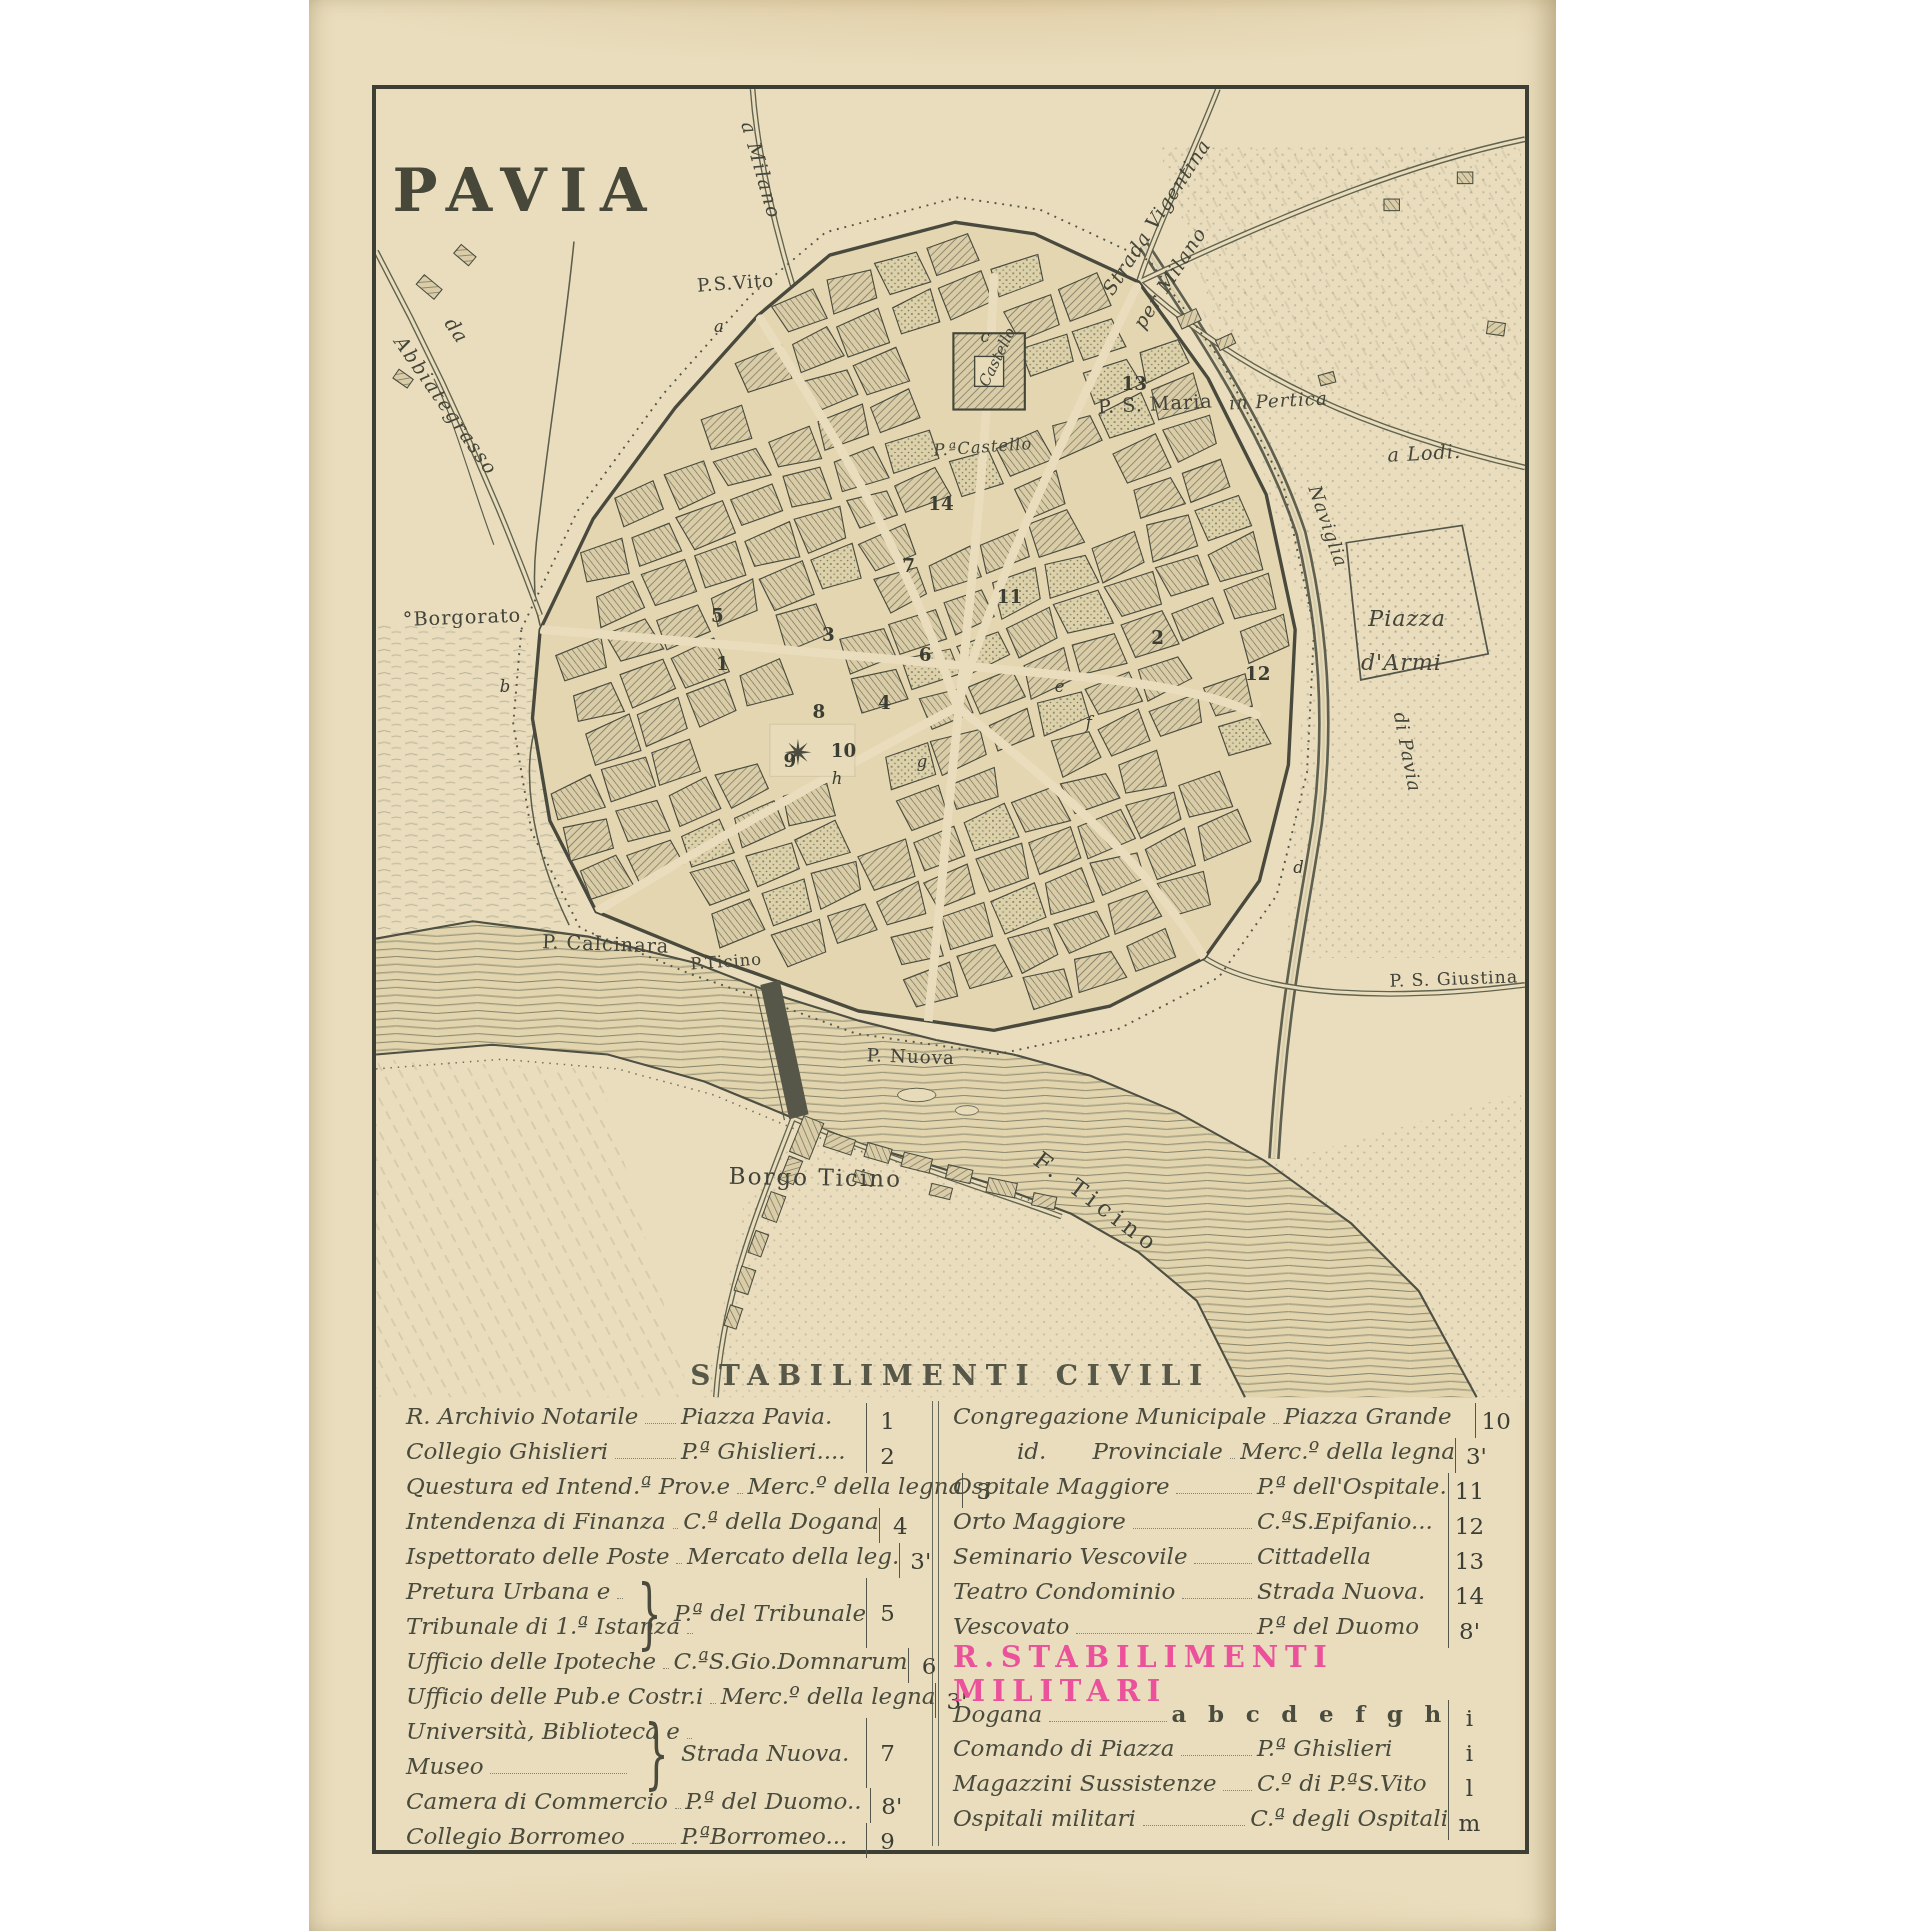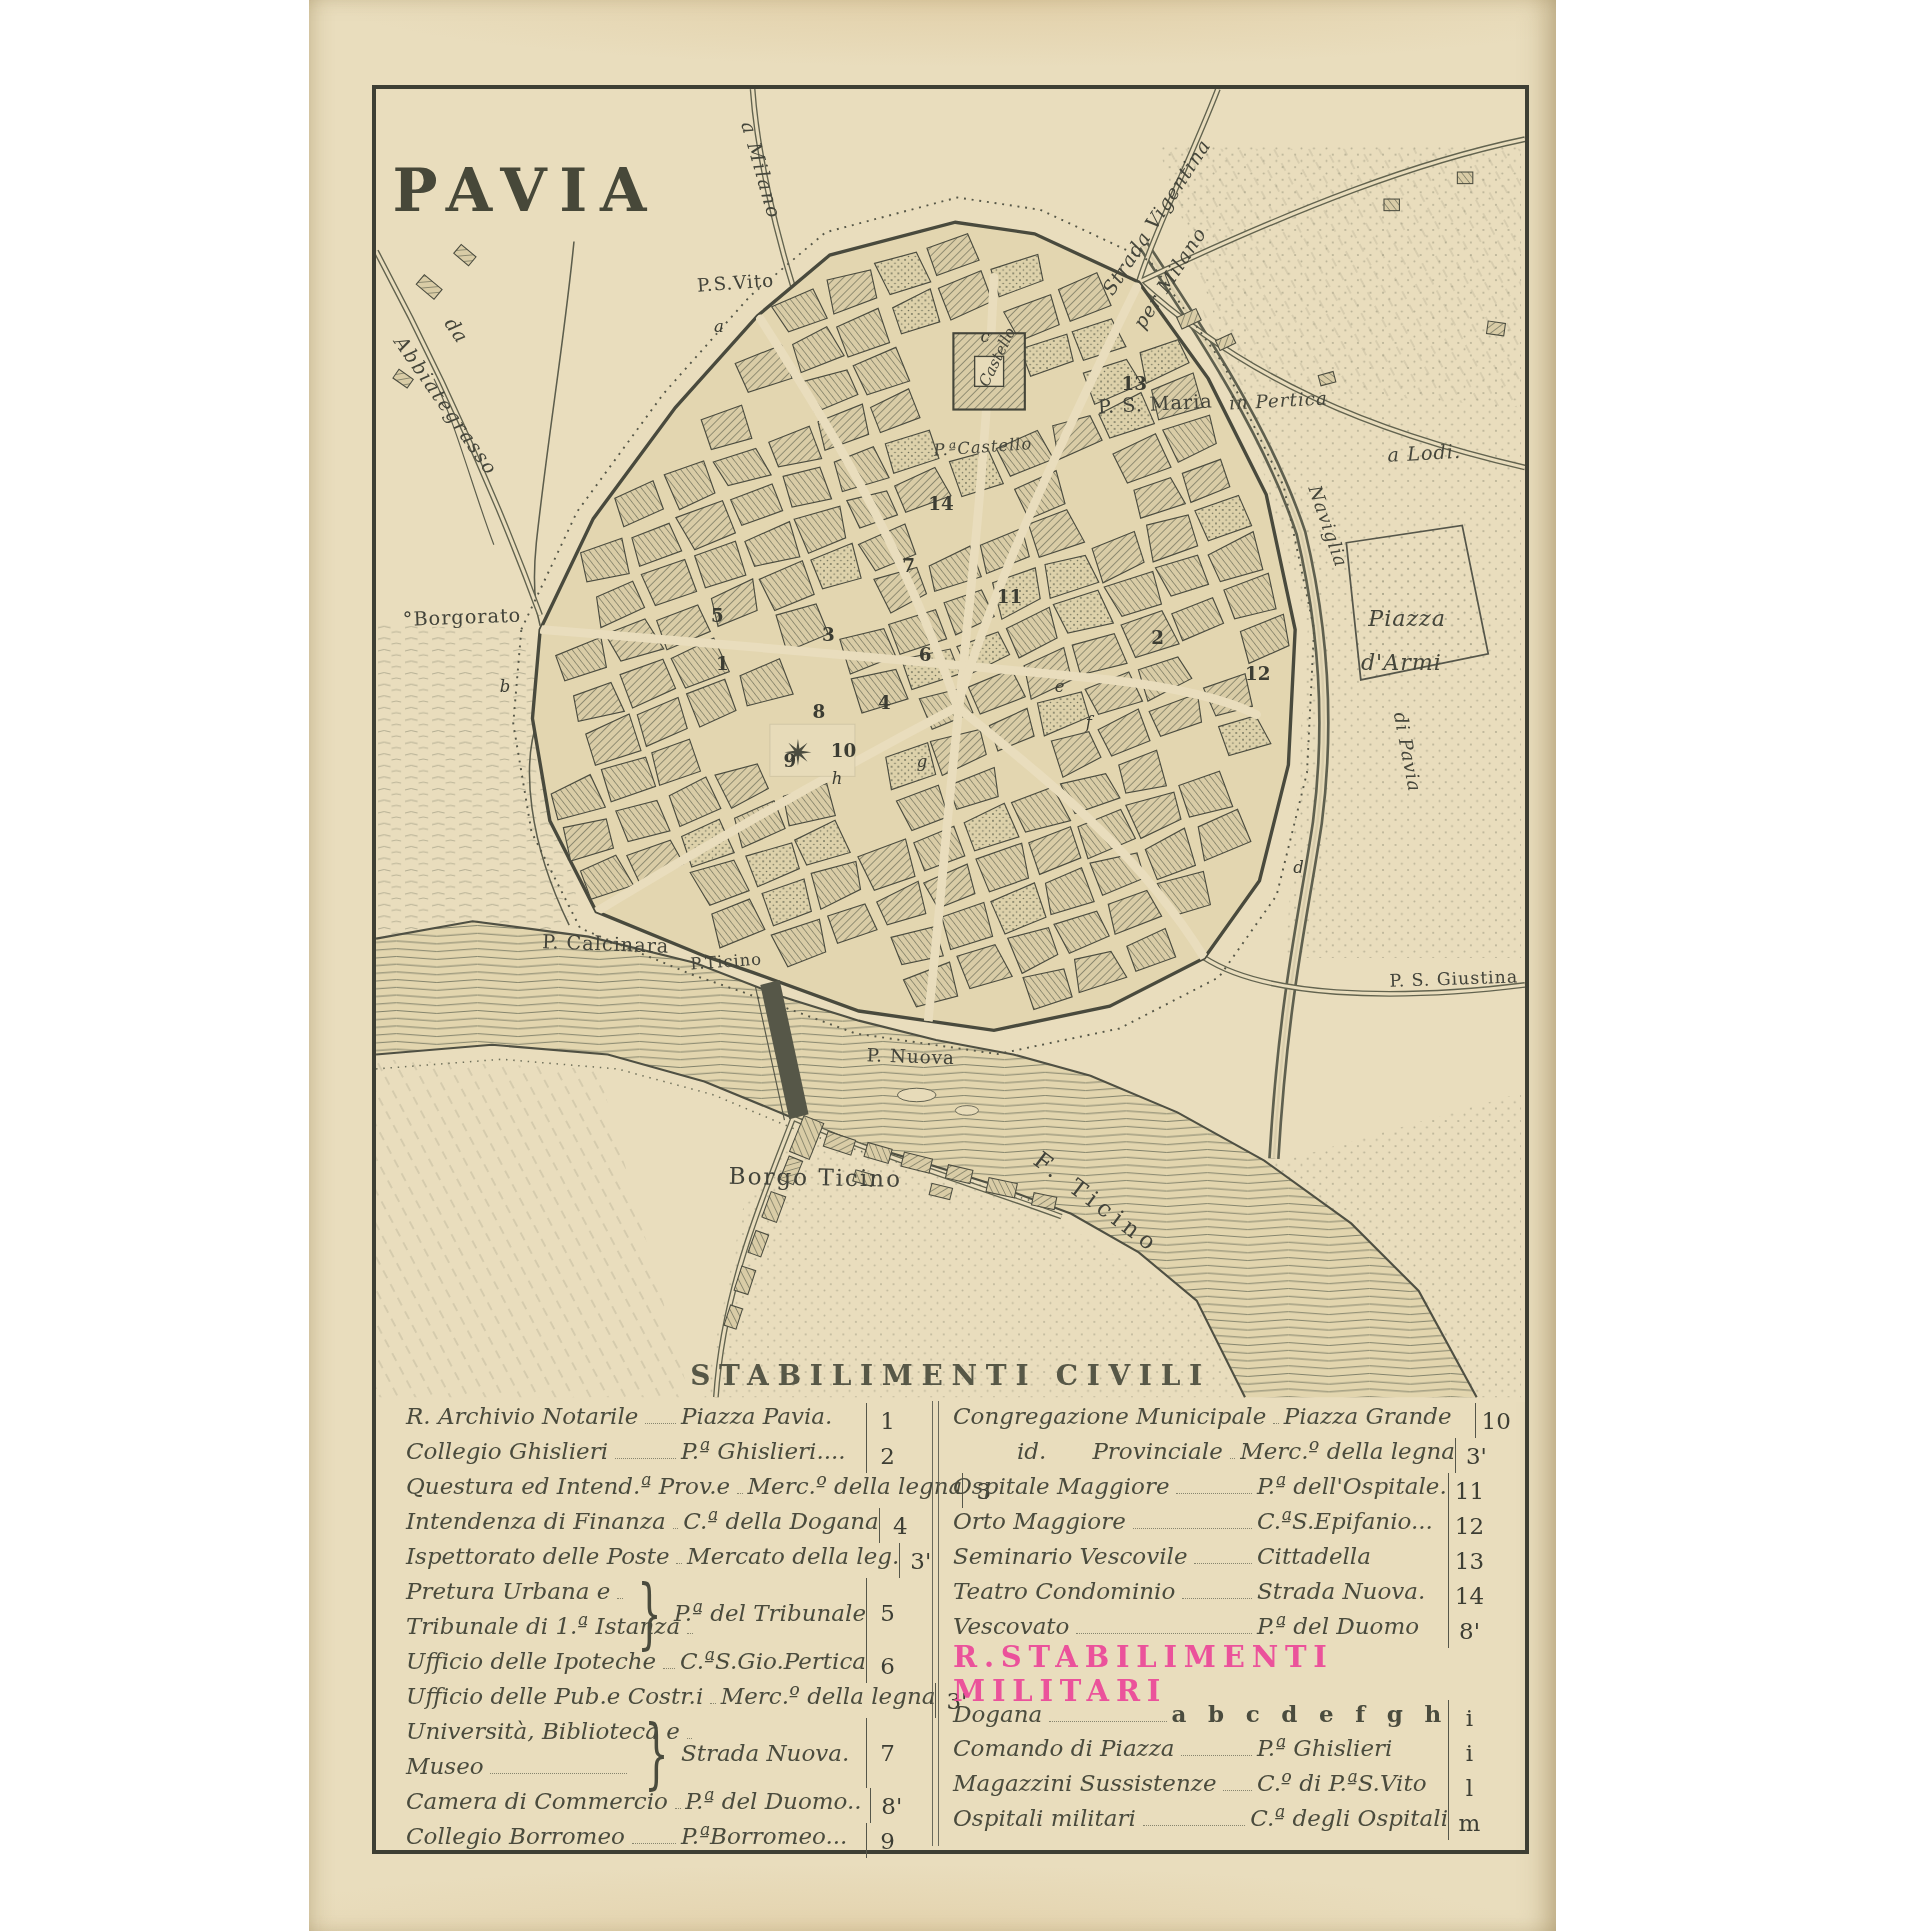--- a/index.html
+++ b/index.html
@@ -457,21 +457,21 @@
                 <span class="dots"></span>
               </div>
             </div>
             <span class="brace">}</span>
             <span class="loc">P.ª del Tribunale</span>
             <span class="ref">5</span>
           </div>
           <div class="lg-row">
             <span class="nm">Ufficio delle Ipoteche</span>
             <span class="dots"></span>
-            <span class="loc">C.ªS.Gio.Pertica</span>
+            <span class="loc">C.ªS.Gio.Domnarum</span>
             <span class="ref">6</span>
           </div>
           <div class="lg-row">
             <span class="nm">Ufficio delle Pub.e Costr.i</span>
             <span class="dots"></span>
             <span class="loc">Merc.º della legna</span>
             <span class="ref">3'</span>
           </div>
           <div class="lg-row dbl">
             <div class="names">

